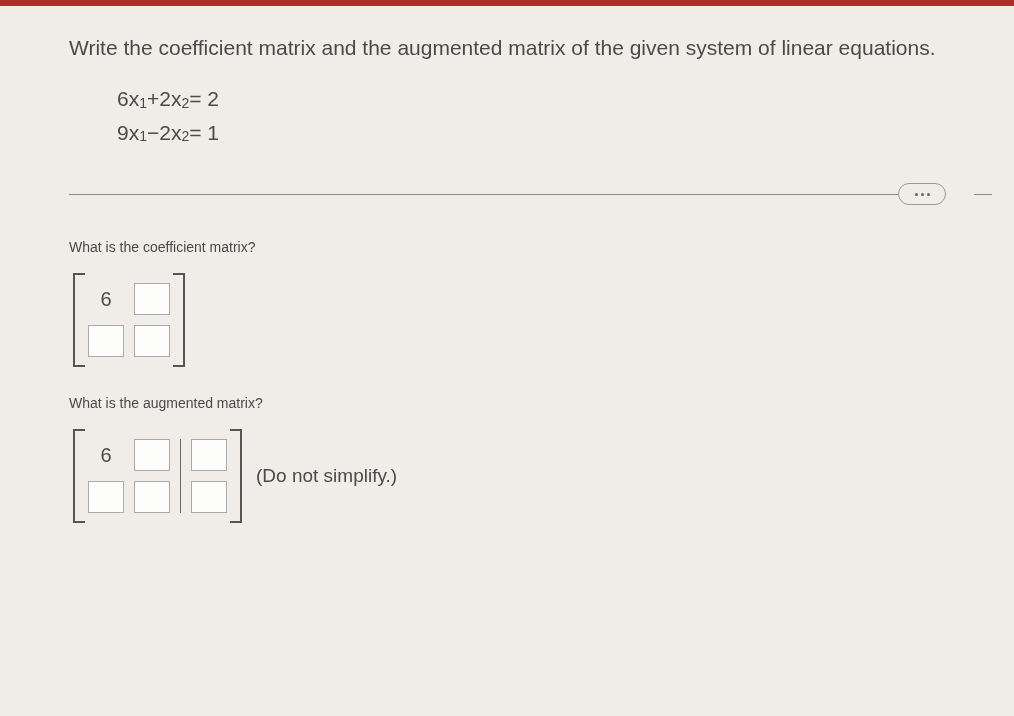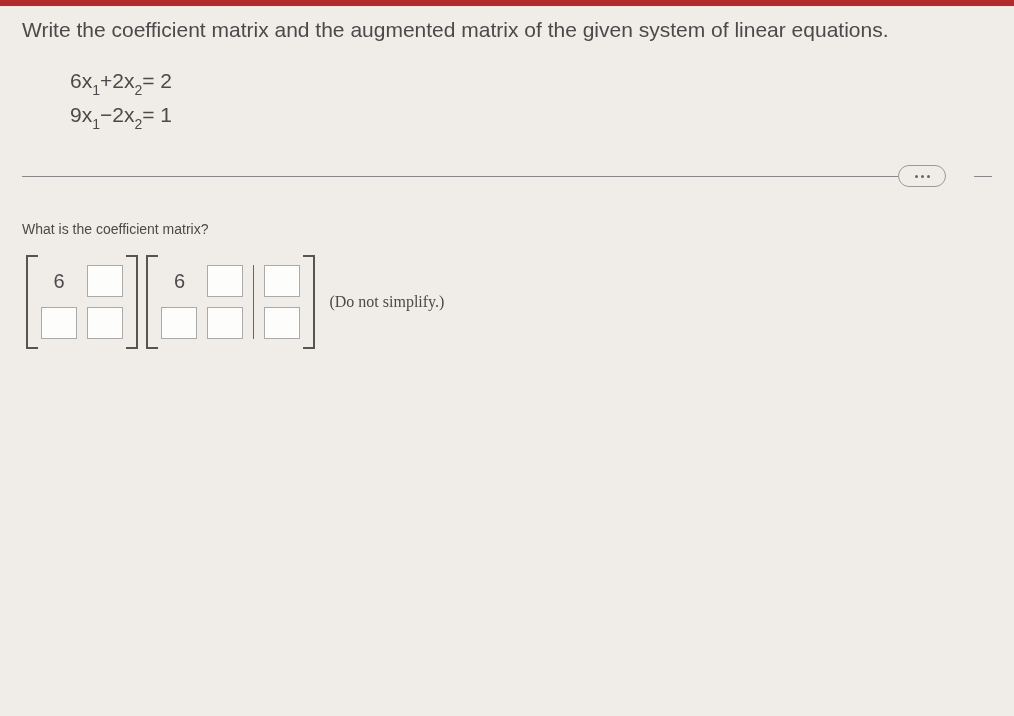--- a/index.html
+++ b/index.html
@@ -14,38 +14,39 @@
       height: 716px;
       overflow: hidden;
       position: relative;
     }
     .top-bar {
       height: 6px;
       background: #b02a2a;
       width: 100%;
     }
     .content {
-      padding: 12px 22px;
+      padding: 30px 22px;
       color: #444;
+      margin-left: 47px;
     }
     .question-text {
       font-size: 21px;
       color: #4a4a4a;
       margin-bottom: 22px;
     }
     .equations {
       margin-left: 48px;
       font-size: 21px;
       color: #4a4a4a;
       line-height: 1.6;
       margin-bottom: 30px;
     }
     .equation-row {
       display: flex;
-      align-items: flex-end;
+      align-items: center;
     }
     .sub {
       font-size: 14px;
       vertical-align: sub;
       position: relative;
       top: 4px;
     }
     .divider-row {
       position: relative;
       height: 30px;
@@ -170,24 +171,23 @@
       background: #666;
       align-self: stretch;
       margin: 0 10px;
     }
     .aug-row {
       display: inline-flex;
       align-items: center;
       margin-bottom: 28px;
     }
     .hint-text {
-      font-size: 16px;
+      font-size: 19px;
       color: #4a4a4a;
       margin-left: 14px;
-      font-family: Liberation Serif, serif;
     }
   </style>
 </head>
 <body>
 
 <div class="top-bar"></div>
 
 <div class="content">
 
   <div class="question-text">Write the coefficient matrix and the augmented matrix of the given system of linear equations.</div>
@@ -225,20 +225,21 @@
 
   <div class="matrix">
     <div class="matrix-grid grid-2x2">
       <div class="matrix-cell">6</div>
       <input class="matrix-input" style="">
       <input class="matrix-input" style="">
       <input class="matrix-input" style="">
     </div>
   </div>
 
+  <div class="section-label">What is the augmented matrix?</div>
 
   <div class="aug-row">
     <div class="aug-matrix">
       <div class="aug-left">
         <div class="matrix-cell">6</div>
         <input class="matrix-input" style="">
         <input class="matrix-input" style="">
         <input class="matrix-input" style="">
       </div>
       <div class="aug-divider"></div>

